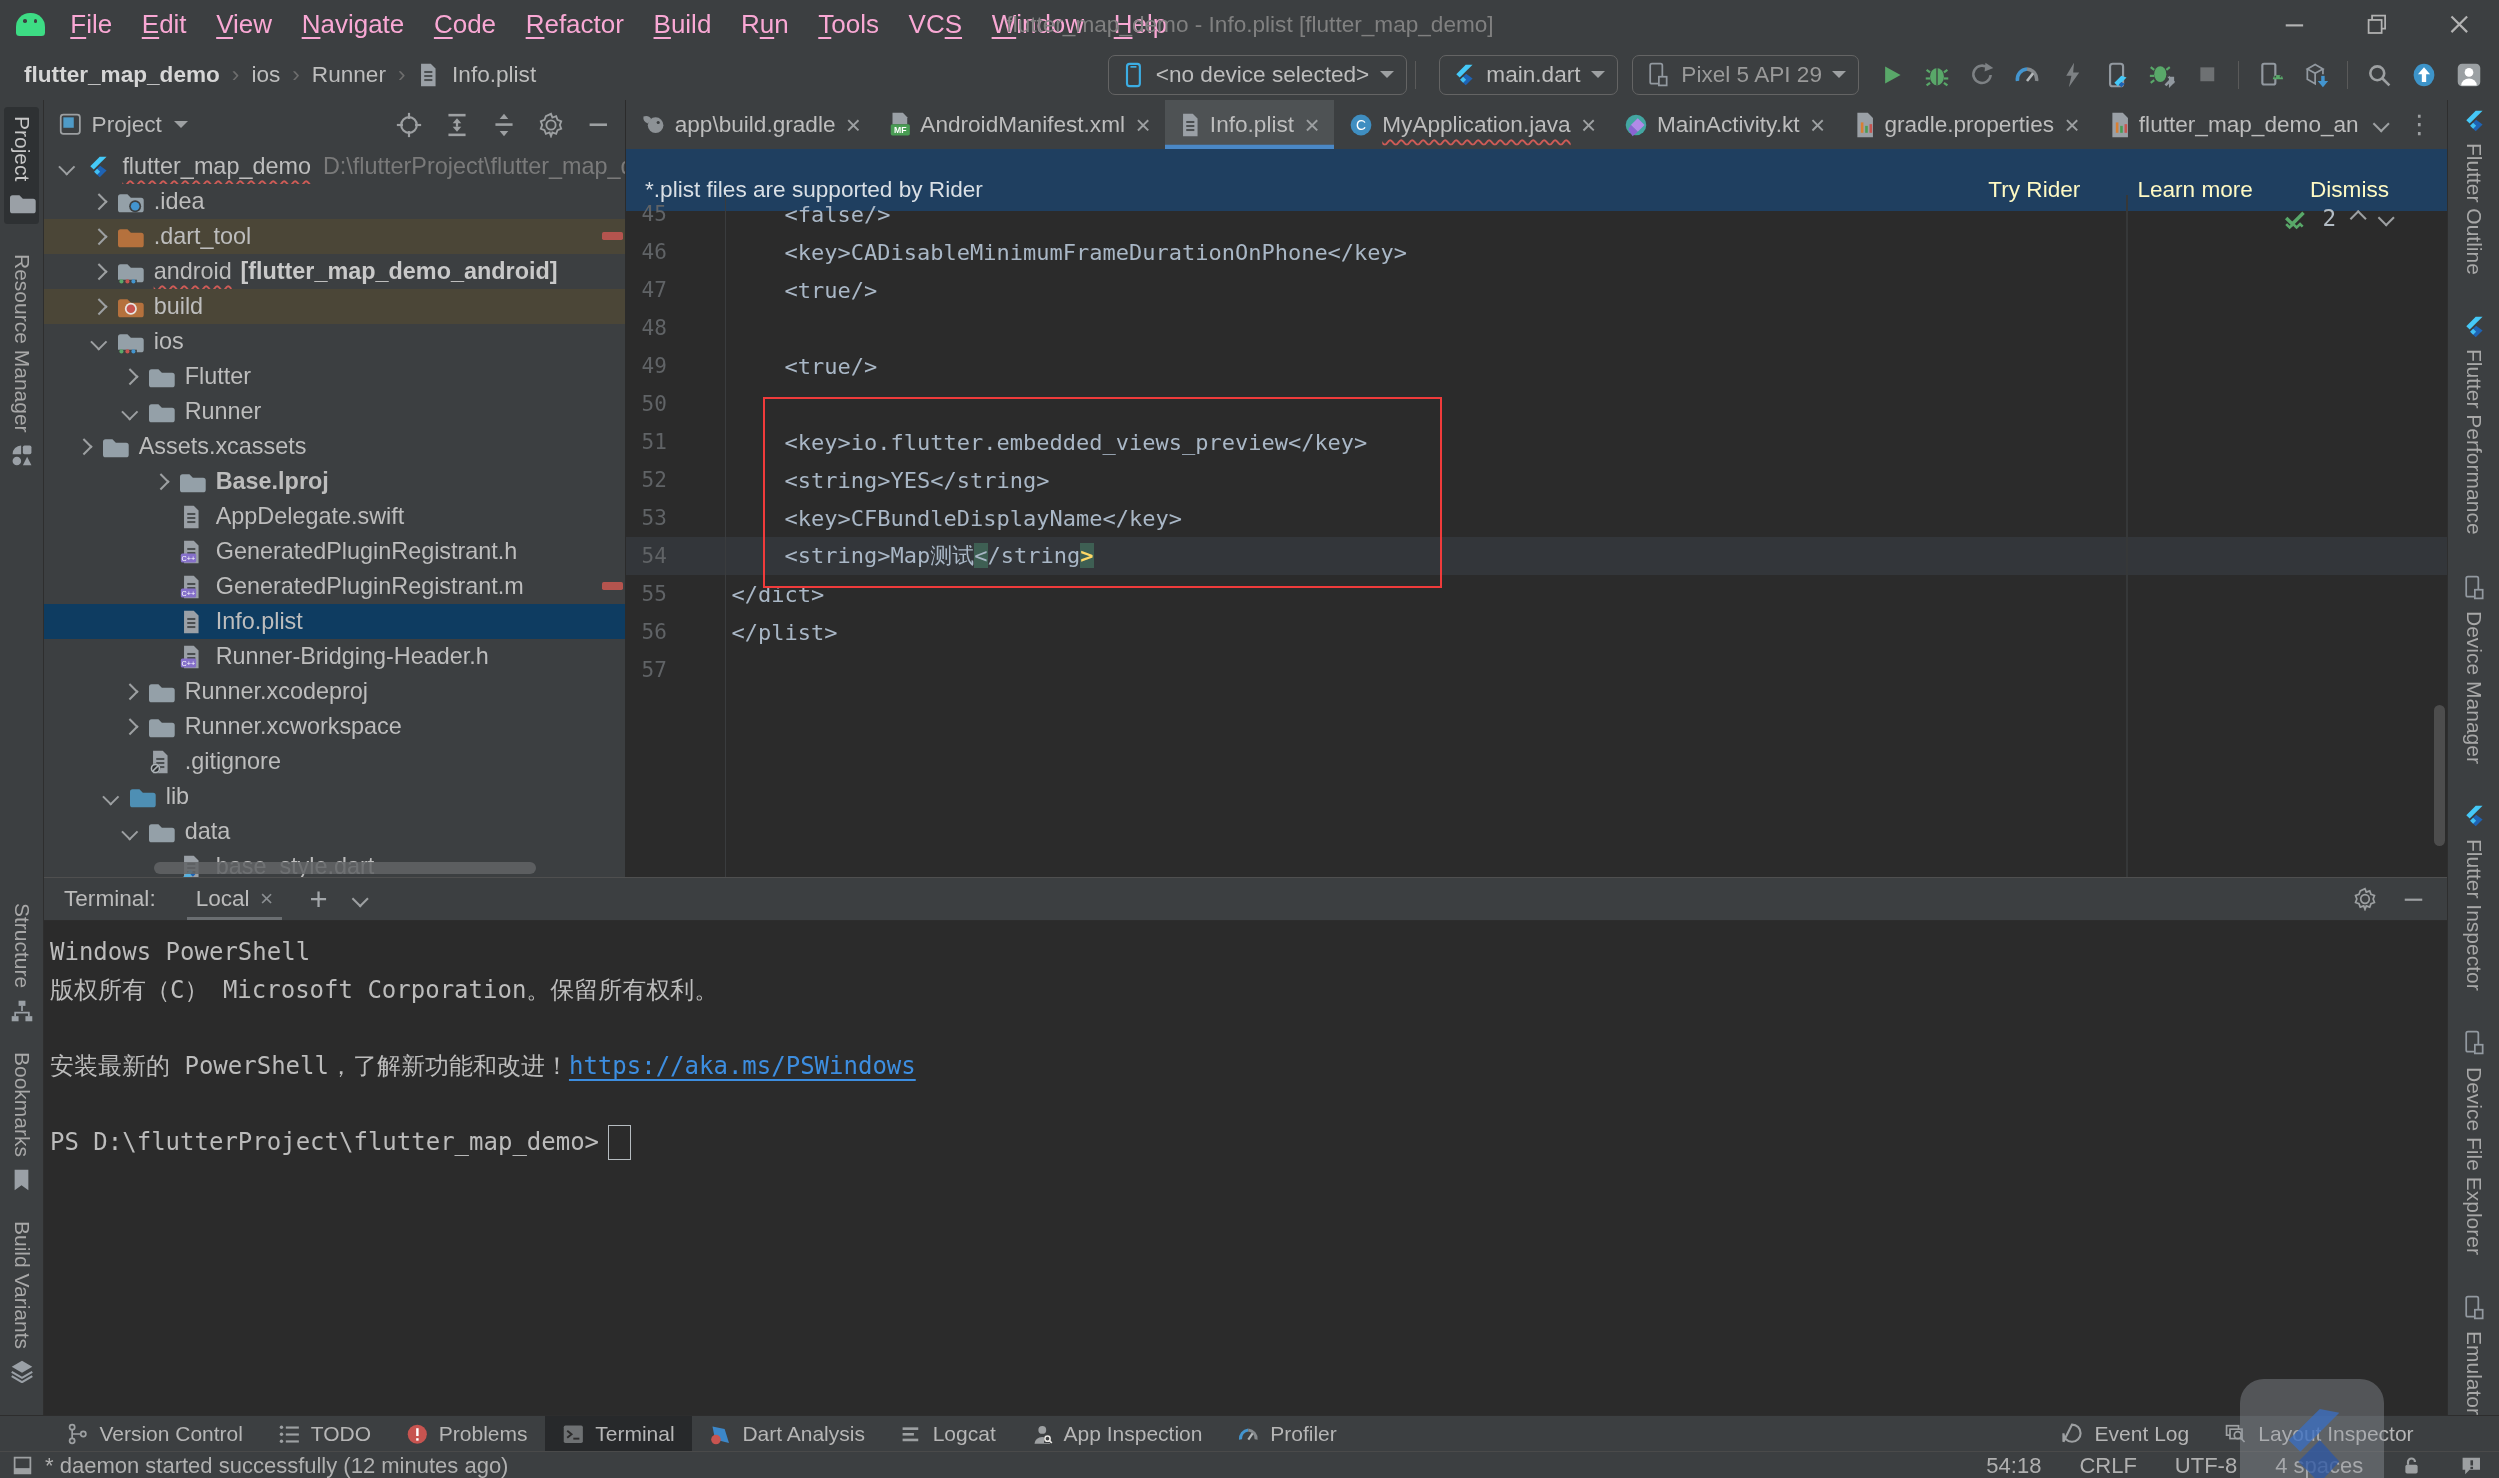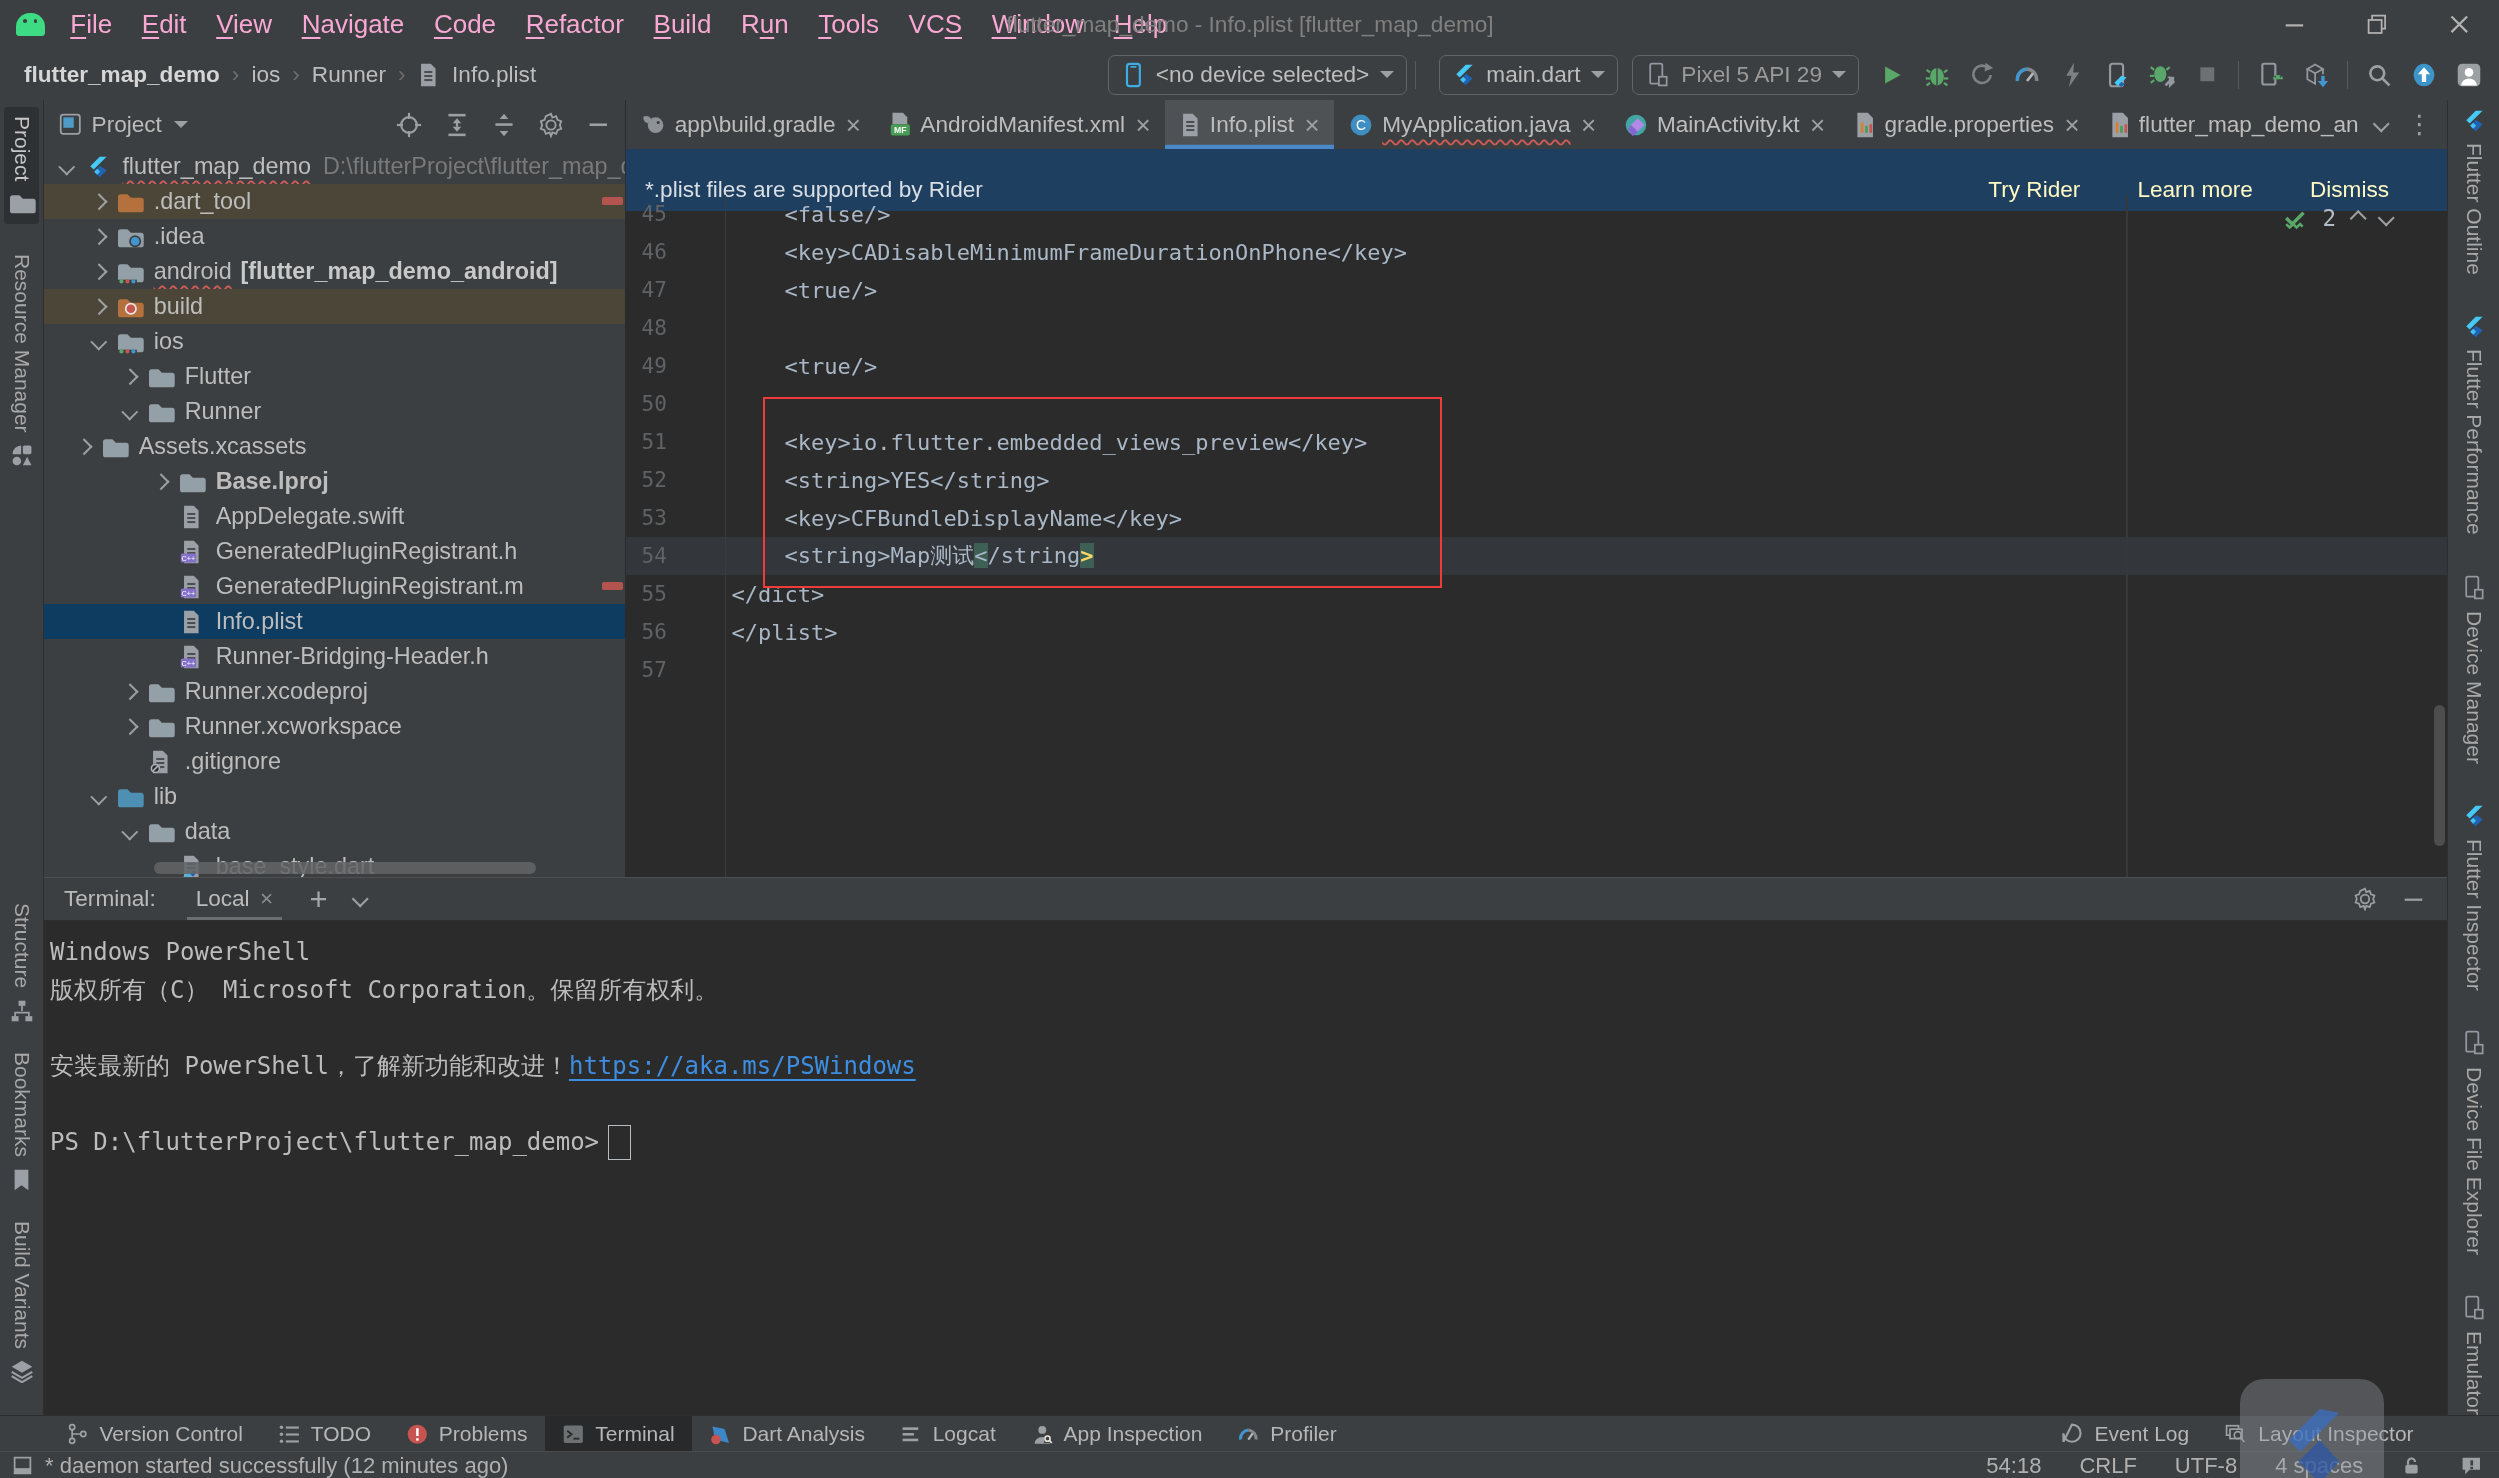--- a/index.html
+++ b/index.html
@@ -445,44 +445,44 @@
           <span class="t-icon">
             <svg viewBox="0 0 28 28" width="24" height="24">
               <polygon points="16,2 5,13 9,17 24,2" fill="#45c9f8"></polygon>
               <polygon points="16.5,12.5 9.5,19.5 16,26 24,18" fill="#1e63b4"></polygon>
               <polygon points="9.5,19.5 13,16 16.5,19.5 13,23" fill="#45c9f8" opacity=".9"></polygon>
             </svg>
           </span>
           <span class="t-label squig">flutter_map_demo</span>
           <span class="t-suffix">D:\flutterProject\flutter_map_d</span>
         </div>
-        <div class="tree-row row-highlight" style="padding-left: 40px;">
-          <span class="chev-slot">
-            <span class="chev right"></span>
-          </span>
-          <span class="t-icon">
-            <svg viewBox="0 0 32 28" width="28" height="24">
-              <path d="M2 8 Q2 5 5 5 h8 l4 4 h12 q3 0 3 3 v11 q0 3-3 3 H5 Q2 26 2 23 Z" fill="#b5713d"></path>
-            </svg>
-          </span>
-          <span class="t-label">.dart_tool</span>
-          <span class="mark"></span>
-        </div>
         <div class="tree-row" style="padding-left: 40px;">
           <span class="chev-slot">
             <span class="chev right"></span>
           </span>
           <span class="t-icon">
             <svg viewBox="0 0 32 28" width="28" height="24">
               <path d="M2 8 Q2 5 5 5 h8 l4 4 h12 q3 0 3 3 v11 q0 3-3 3 H5 Q2 26 2 23 Z" fill="#94a0a8"></path>
               <circle cx="22" cy="19" r="7" fill="#3c3f41"></circle>
               <circle cx="22" cy="19" r="5" fill="#4395cf"></circle>
             </svg>
           </span>
           <span class="t-label">.idea</span>
+        </div>
+        <div class="tree-row row-highlight" style="padding-left: 40px;">
+          <span class="chev-slot">
+            <span class="chev right"></span>
+          </span>
+          <span class="t-icon">
+            <svg viewBox="0 0 32 28" width="28" height="24">
+              <path d="M2 8 Q2 5 5 5 h8 l4 4 h12 q3 0 3 3 v11 q0 3-3 3 H5 Q2 26 2 23 Z" fill="#b5713d"></path>
+            </svg>
+          </span>
+          <span class="t-label">.dart_tool</span>
+          <span class="mark"></span>
         </div>
         <div class="tree-row" style="padding-left: 40px;">
           <span class="chev-slot">
             <span class="chev right"></span>
           </span>
           <span class="t-icon">
             <svg viewBox="0 0 32 28" width="28" height="24">
               <path d="M2 8 Q2 5 5 5 h8 l4 4 h12 q3 0 3 3 v11 q0 3-3 3 H5 Q2 26 2 23 Z" fill="#94a0a8"></path>
               <rect x="2" y="23" width="22" height="4" fill="#3c3f41"></rect>
               <circle cx="6" cy="25" r="2.4" fill="#59a869"></circle>
@@ -662,21 +662,21 @@
               <rect x="9" y="10" width="10" height="2.5" fill="#4a4e50"></rect>
               <rect x="9" y="15" width="10" height="2.5" fill="#4a4e50"></rect>
               <rect x="9" y="20" width="10" height="2.5" fill="#4a4e50"></rect>
               <circle cx="8" cy="23" r="6" fill="#2b2e30"></circle>
               <circle cx="8" cy="23" r="5" fill="none" stroke="#aeb4b8" stroke-width="2"></circle>
               <line x1="4.5" y1="26.5" x2="11.5" y2="19.5" stroke="#aeb4b8" stroke-width="2"></line>
             </svg>
           </span>
           <span class="t-label">.gitignore</span>
         </div>
-        <div class="tree-row" style="padding-left: 40px;">
+        <div class="tree-row" style="padding-left: 52px;">
           <span class="chev-slot">
             <span class="chev down"></span>
           </span>
           <span class="t-icon">
             <svg viewBox="0 0 32 28" width="28" height="24">
               <path d="M2 8 Q2 5 5 5 h8 l4 4 h12 q3 0 3 3 v11 q0 3-3 3 H5 Q2 26 2 23 Z" fill="#4e8fb4"></path>
             </svg>
           </span>
           <span class="t-label">lib</span>
         </div>

